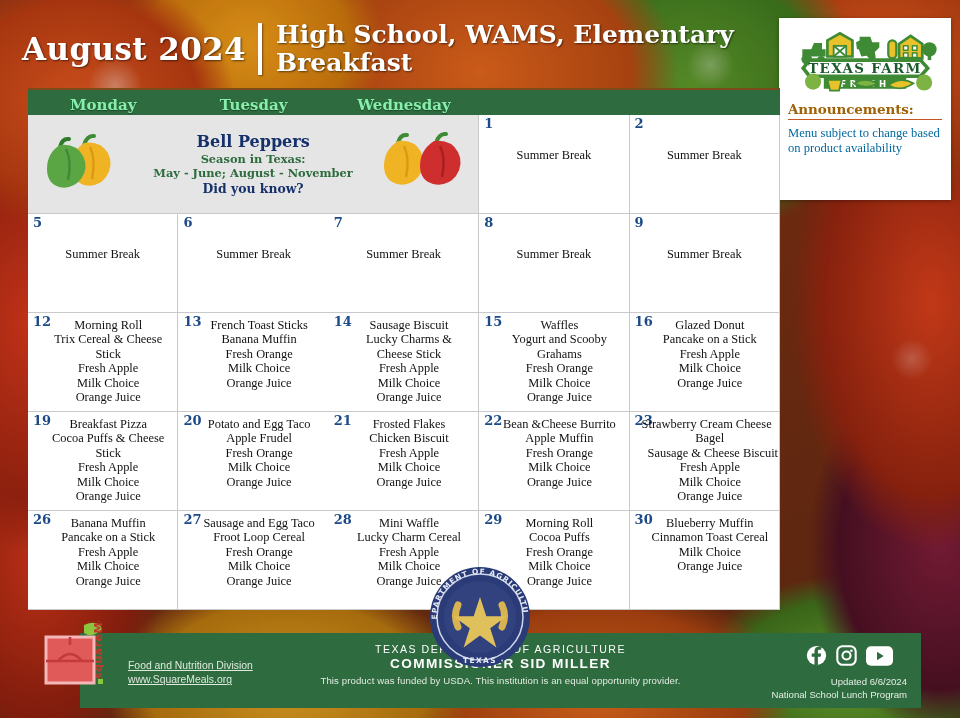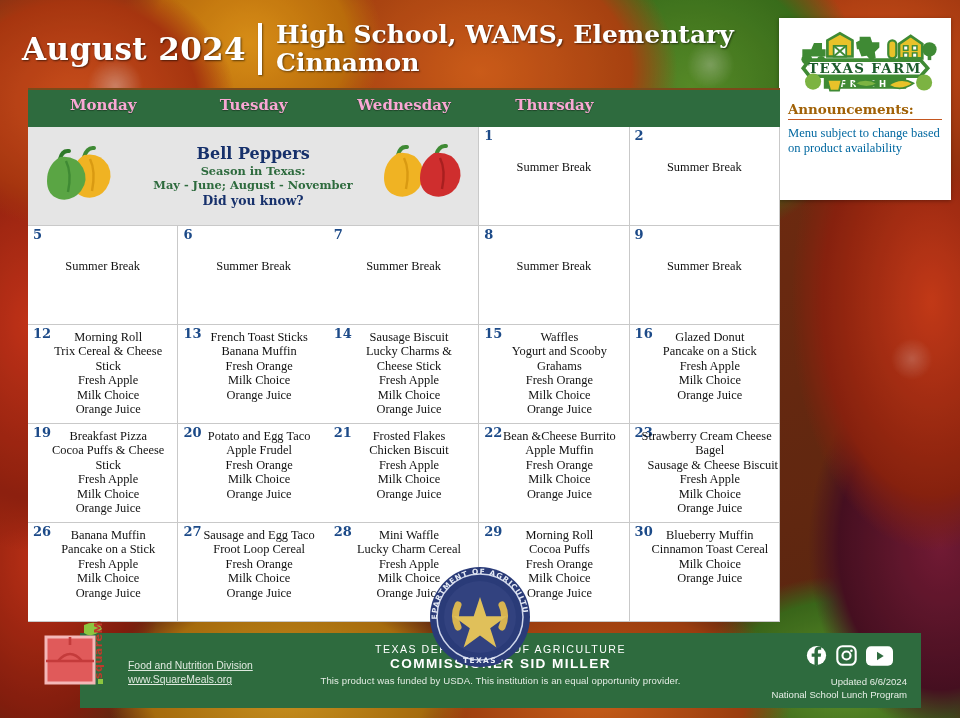--- a/index.html
+++ b/index.html
@@ -53,22 +53,22 @@
   .tff-logo{width:100%;height:78px;display:block;}
   .ann-head{font-family:"DejaVu Serif", serif;font-weight:bold;font-size:13.5px;color:#a16207;
     border-bottom:1.6px solid #c4561f;padding-bottom:2px;margin-top:1px;letter-spacing:-.1px;}
   .ann-body{font-family:"Liberation Serif", serif;font-size:12.6px;color:#0369a1;line-height:1.22;
     margin-top:6px;}
 
   
   .cal{position:absolute;left:28px;top:88px;width:752px;}
   .dow-row{display:grid;grid-template-columns:repeat(5,1fr);background:#2e6b3e;
     border-top:2px solid #7a4a1a;}
-  .dow{font-family:"DejaVu Serif", serif;font-weight:bold;font-size:15px;color:#f9a8d4;
-    text-align:center;padding:6px 0 13px;text-shadow:0 1px 1px rgba(0,0,0,.35);}
+  .dow{font-family:"DejaVu Serif", serif;font-weight:bold;font-size:15px;color:#86efac;
+    text-align:center;padding:6px 0 1px;text-shadow:0 1px 1px rgba(0,0,0,.35);}
   .grid{display:grid;grid-template-columns:repeat(5,1fr);background:#fff;}
   .cell{position:relative;border-right:1px solid #c9c9c9;border-bottom:1px solid #c9c9c9;
     min-height:99px;box-sizing:border-box;padding:3px 4px 4px;background:#fff;overflow:hidden;}
   .cell:nth-child(5n){border-right:none;}
   .daynum{font-family:"DejaVu Serif", serif;font-weight:bold;font-size:13px;color:#1c4a88;
     position:absolute;left:5px;top:2px;line-height:1;}
   .items{font-family:"Liberation Serif", serif;font-size:12.4px;color:#111;text-align:center;
     line-height:1.16;padding:2px 3px 0 14px;}
   .items div{white-space:nowrap;}
   .summer{font-family:"Liberation Serif", serif;font-size:12.4px;color:#111;text-align:center;
@@ -119,21 +119,21 @@
   <div class="base"></div>
   <div class="sheen"></div>
   <div class="veil"></div>
 </div>
 
 <div class="title-row">
   <div class="month">August 2024</div>
   <div class="divider-bar"></div>
   <div class="school-title">
     <div>High School, WAMS, Elementary</div>
-    <div>Cinnamon</div>
+    <div>Breakfast</div>
   </div>
 </div>
 
 <div class="tff-panel">
   <svg class="tff-logo" viewBox="0 0 172 78">
 
     <g fill="#3f8a34">
 
       <path d="M16 26h10l3-7h9v7h4v8H16z"></path>
       <circle cx="21" cy="37" r="6"></circle>
@@ -180,21 +180,20 @@
   </svg>
   <div class="ann-head">Announcements:</div>
   <div class="ann-body">Menu subject to change based on product availability</div>
 </div>
 
 <div class="cal">
   <div class="dow-row" id="dow-row">
       <div class="dow">Monday</div>
       <div class="dow">Tuesday</div>
       <div class="dow">Wednesday</div>
-      <div class="dow">Thursday</div>
     </div>
   <div class="grid" id="cal-grid">
       <div class="feature">
         <svg class="pep-left" viewBox="0 0 86 62">
   <path d="M44 16q3-10 10-9" fill="none" stroke="#3f8a34" stroke-width="4" stroke-linecap="round"></path>
   <path d="M44 14q16-3 24 10 6 12-2 24-8 11-22 8-12-4-12-18 0-16 12-24z" fill="#f0b323"></path>
   <path d="M50 18q6 12 2 32" fill="none" stroke="#d99a12" stroke-width="2.4"></path>
   <path d="M20 18q2-9 9-8" fill="none" stroke="#2f7a2a" stroke-width="4" stroke-linecap="round"></path>
   <path d="M20 16q16-2 23 11 6 12-2 23-9 11-22 8Q7 54 7 40q0-16 13-24z" fill="#5aa544"></path>
   <path d="M26 20q6 12 2 31" fill="none" stroke="#3f8a34" stroke-width="2.4"></path>

